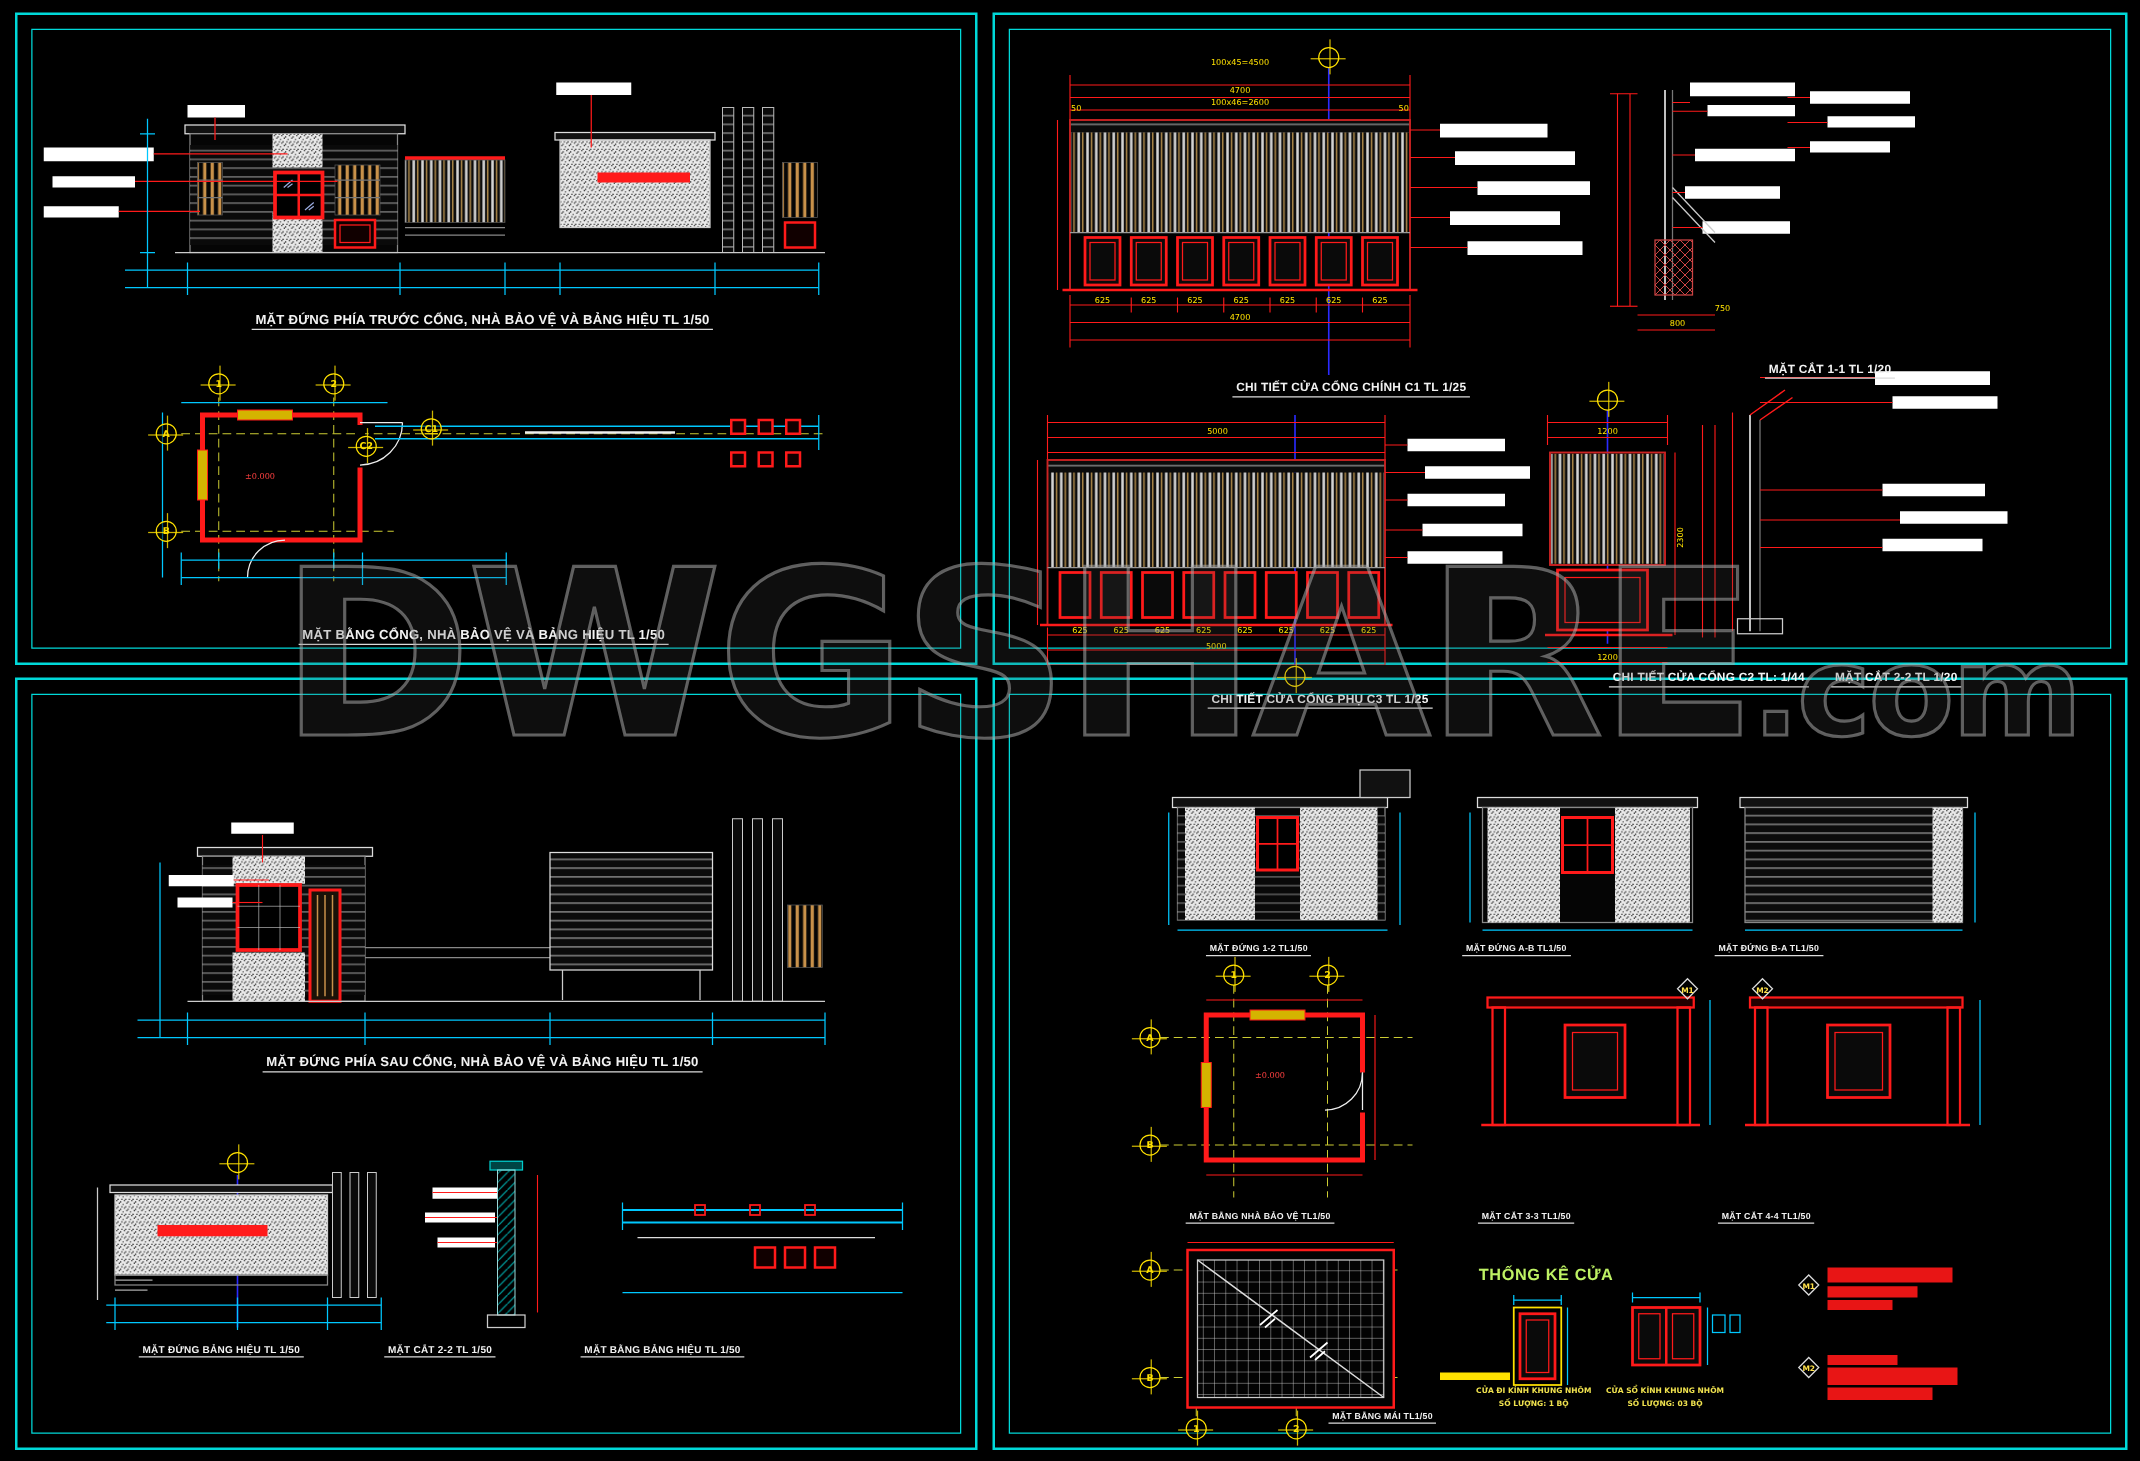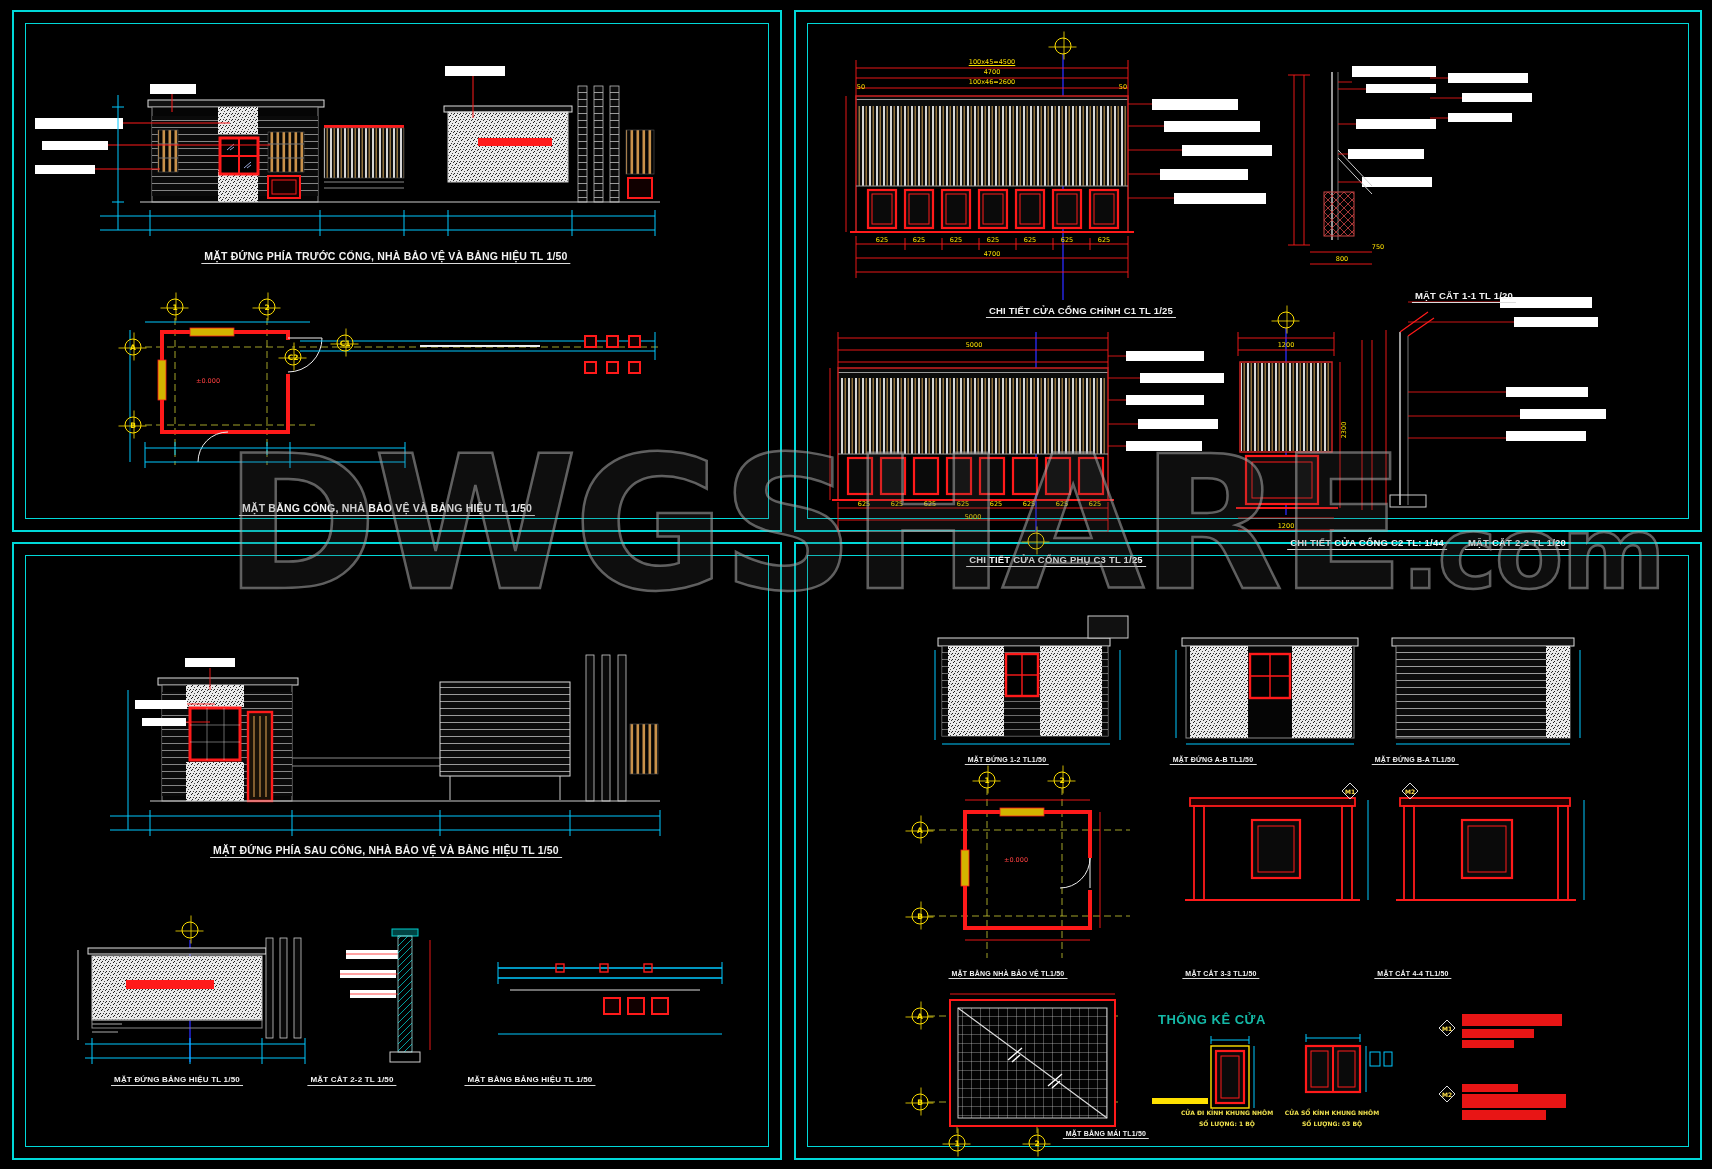--- a/index.html
+++ b/index.html
@@ -20,22 +20,22 @@
   .dim.red{color:#ff4040;}
   .dim.rot{transform:translate(-50%,-50%) rotate(-90deg);}
   .bubble{position:absolute;width:15px;height:15px;transform:translate(-50%,-50%);
           border:1.2px solid #ffe100;border-radius:50%;color:#ffe100;
           font:700 7.5px "DejaVu Sans",sans-serif;display:flex;align-items:center;
           justify-content:center;z-index:5;background:rgba(0,0,0,.55);}
   .bubble::before{content:"";position:absolute;left:50%;top:-7px;width:1px;height:28px;
           background:rgba(255,225,0,.8);}
   .bubble::after{content:"";position:absolute;top:50%;left:-7px;height:1px;width:28px;
           background:rgba(255,225,0,.8);}
-  .sched-head{position:absolute;color:#14b8a6;font:700 13px "Liberation Sans",sans-serif;
-          letter-spacing:.5px;z-index:10;}
+  .sched-head{position:absolute;color:#bef264;font:700 13px "Liberation Sans",sans-serif;
+          letter-spacing:.5px;z-index:10;margin-left:25px;}
   .ylab{position:absolute;transform:translateX(-50%);text-align:center;color:#efe14e;
           font:700 6px "DejaVu Sans",sans-serif;line-height:1.8;white-space:nowrap;z-index:10;}
   #watermark{position:absolute;left:205px;top:432px;z-index:40;pointer-events:none;
           font:700 185px "DejaVu Sans",sans-serif;letter-spacing:-4px;line-height:1;
           color:rgba(70,70,70,.20);-webkit-text-stroke:2.5px rgba(170,170,170,.55);
           white-space:nowrap;margin-left:19px;}
   #watermark .suffix{font-size:100px;letter-spacing:-2px;}
   .svgy{fill:#ffe14a;font:700 6px "DejaVu Sans",sans-serif;}
 </style>
 </head>
@@ -694,21 +694,21 @@
       <div class="bubble" style="left: 987px; top: 780px;">1</div>
       <div class="bubble" style="left: 1062px; top: 780px;">2</div>
       <div class="bubble" style="left: 920px; top: 830px;">A</div>
       <div class="bubble" style="left: 920px; top: 916px;">B</div>
       <div class="bubble" style="left: 920px; top: 1016px;">A</div>
       <div class="bubble" style="left: 920px; top: 1102px;">B</div>
       <div class="bubble" style="left: 957px; top: 1143px;">1</div>
       <div class="bubble" style="left: 1037px; top: 1143px;">2</div>
     </div>
   <div class="layer">
-      <div class="dim" style="left: 992px; top: 62px; text-decoration: underline;">100x45=4500</div>
+      <div class="dim" style="left: 992px; top: 50px;">100x45=4500</div>
       <div class="dim" style="left: 992px; top: 72px;">4700</div>
       <div class="dim" style="left: 992px; top: 82px;">100x46=2600</div>
       <div class="dim" style="left: 861px; top: 87px;">50</div>
       <div class="dim" style="left: 1123px; top: 87px;">50</div>
       <div class="dim" style="left: 882px; top: 240px;">625</div>
       <div class="dim" style="left: 919px; top: 240px;">625</div>
       <div class="dim" style="left: 956px; top: 240px;">625</div>
       <div class="dim" style="left: 993px; top: 240px;">625</div>
       <div class="dim" style="left: 1030px; top: 240px;">625</div>
       <div class="dim" style="left: 1067px; top: 240px;">625</div>

